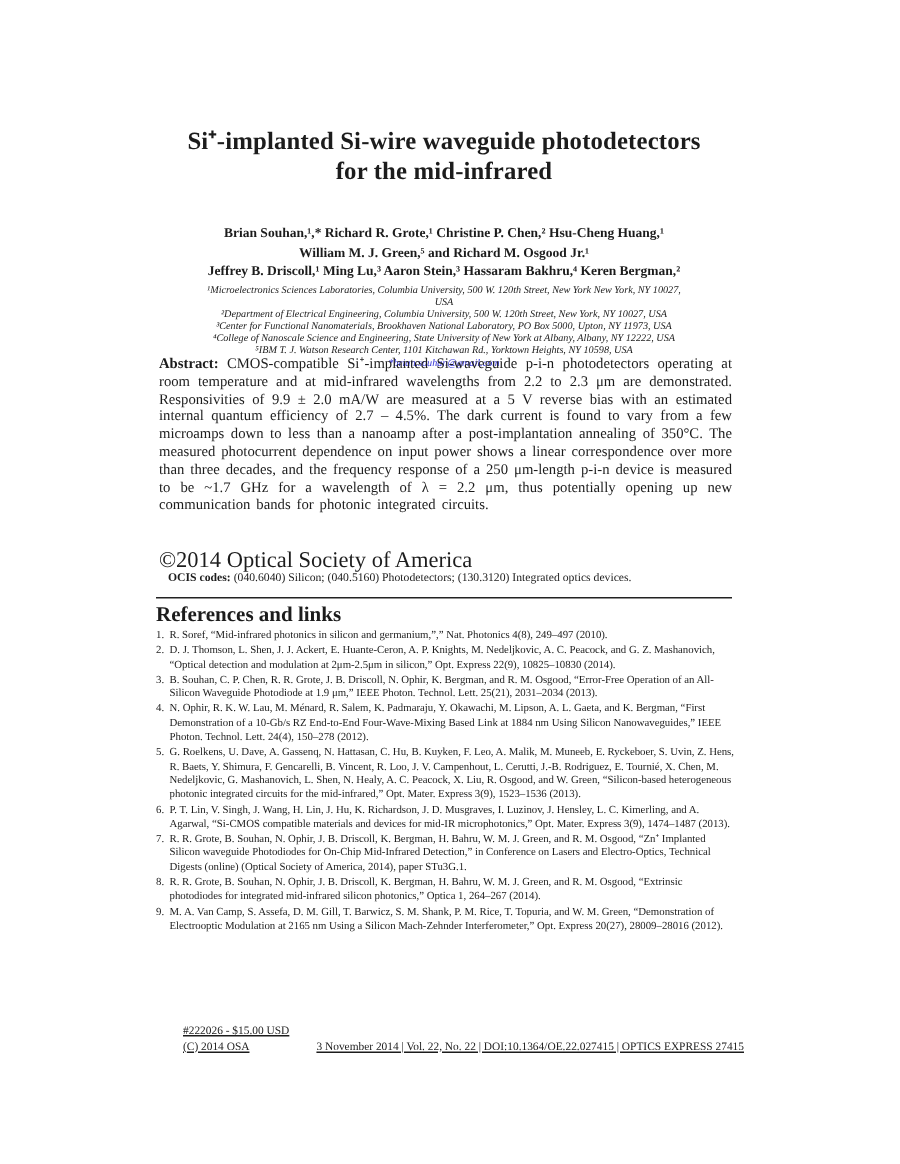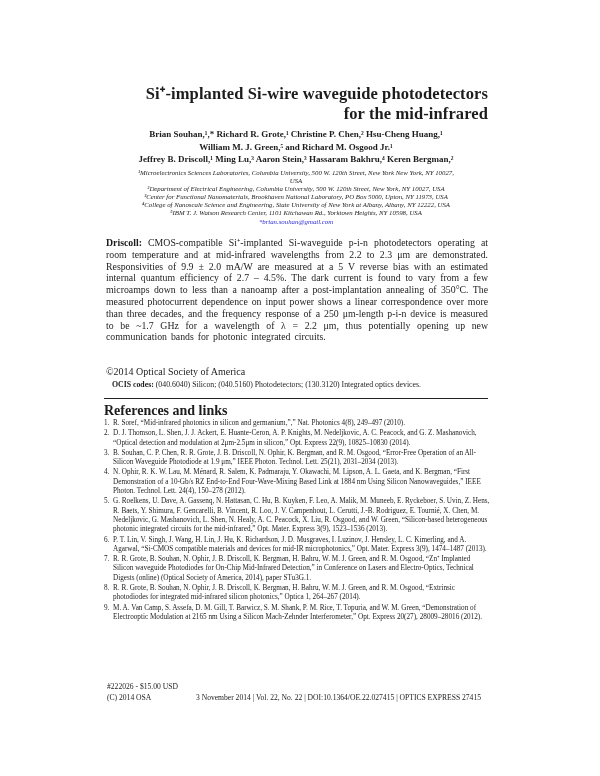--- a/index.html
+++ b/index.html
@@ -2,40 +2,40 @@
 <html><head>
 <meta charset="utf-8">
 <style>
   html, body { margin:0; padding:0; background:#ffffff; }
   .page {
     position:relative; width:600px; height:776px; background:#ffffff;
     font-family:"Liberation Serif", serif; color:#1c1c1c; overflow:hidden;
   }
   .header { position:absolute; left:104px; top:0; width:384px; text-align:center; }
   .title-line { font-size:16.5px; font-weight:bold; line-height:20px; white-space:nowrap; letter-spacing:0.1px; }
-  .title-block { margin-top:84px;text-align:right; }
-  .authors { margin-top:4px; }
+  .title-block { margin-top:84px; }
+  .authors { margin-top:25px; }
   .author-line { font-size:9px; font-weight:bold; line-height:12.5px; white-space:nowrap; }
   .affils { margin-top:3px; }
   .affil-line { font-size:6.8px; font-style:italic; line-height:8px; white-space:nowrap; }
   .email { font-size:6.8px; font-style:italic; line-height:9px; color:#2b2bd6; }
   .abstract-block {
     position:absolute; left:106px; top:237px; width:382px;
     font-size:9.8px; line-height:11.8px; text-align:justify; word-spacing:1.5px;
   }
   .b { font-weight:bold; }
-  .copyright { position:absolute; left:106px; top:366px; font-size:10px; }
+  .copyright { position:absolute; left:106px; top:366px; font-size:15px; }
   .ocis { position:absolute; left:112px; top:381px; width:330px; font-size:7.8px; line-height:8.8px; }
   .rule { position:absolute; left:104px; top:398px; width:384px; height:0; border:none; border-top:1.4px solid #222; margin:0; }
   .refs-heading { position:absolute; left:104px; top:403px; font-size:14px; font-weight:bold; }
   .refs { position:absolute; left:104px; top:419px; width:386px; font-size:7.2px; line-height:9.3px; }
   .ref { display:flex; margin-bottom:1px; }
   .ref-num { width:9px; flex-shrink:0; }
   .ref-text { flex:1; }
-  .footer { position:absolute; left:107px; top:682px; width:374px; font-size:7.6px; line-height:10.5px; }
+  .footer { position:absolute; left:122px; top:682px; width:374px; font-size:7.6px; line-height:10.5px;text-decoration:underline; }
   .footer-row { display:flex; justify-content:space-between; }
 </style>
 </head>
 <body>
 
 <div class="page">
 
   <div class="header">
     <div class="title-block">
       <div class="title-line">Si⁺-implanted Si-wire waveguide photodetectors</div>
@@ -51,21 +51,21 @@
       <div class="affil-line">USA</div>
       <div class="affil-line">²Department of Electrical Engineering, Columbia University, 500 W. 120th Street, New York, NY 10027, USA</div>
       <div class="affil-line">³Center for Functional Nanomaterials, Brookhaven National Laboratory, PO Box 5000, Upton, NY 11973, USA</div>
       <div class="affil-line">⁴College of Nanoscale Science and Engineering, State University of New York at Albany, Albany, NY 12222, USA</div>
       <div class="affil-line">⁵IBM T. J. Watson Research Center, 1101 Kitchawan Rd., Yorktown Heights, NY 10598, USA</div>
       <div class="email">*brian.souhan@gmail.com</div>
     </div>
   </div>
 
   <div class="abstract-block">
-    <span class="b">Driscoll:</span>
+    <span class="b">Abstract:</span>
     <span>CMOS-compatible Si⁺-implanted Si-waveguide p-i-n photodetectors operating at room temperature and at mid-infrared wavelengths from 2.2 to 2.3 μm are demonstrated. Responsivities of 9.9 ± 2.0 mA/W are measured at a 5 V reverse bias with an estimated internal quantum efficiency of 2.7 – 4.5%. The dark current is found to vary from a few microamps down to less than a nanoamp after a post-implantation annealing of 350°C. The measured photocurrent dependence on input power shows a linear correspondence over more than three decades, and the frequency response of a 250 μm-length p-i-n device is measured to be ~1.7 GHz for a wavelength of λ = 2.2 μm, thus potentially opening up new communication bands for photonic integrated circuits.</span>
   </div>
 
   <div class="copyright">©2014 Optical Society of America</div>
 
   <div class="ocis">
     <span class="b">OCIS codes:</span>
     <span>(040.6040) Silicon; (040.5160) Photodetectors; (130.3120) Integrated optics devices.</span>
   </div>
 

